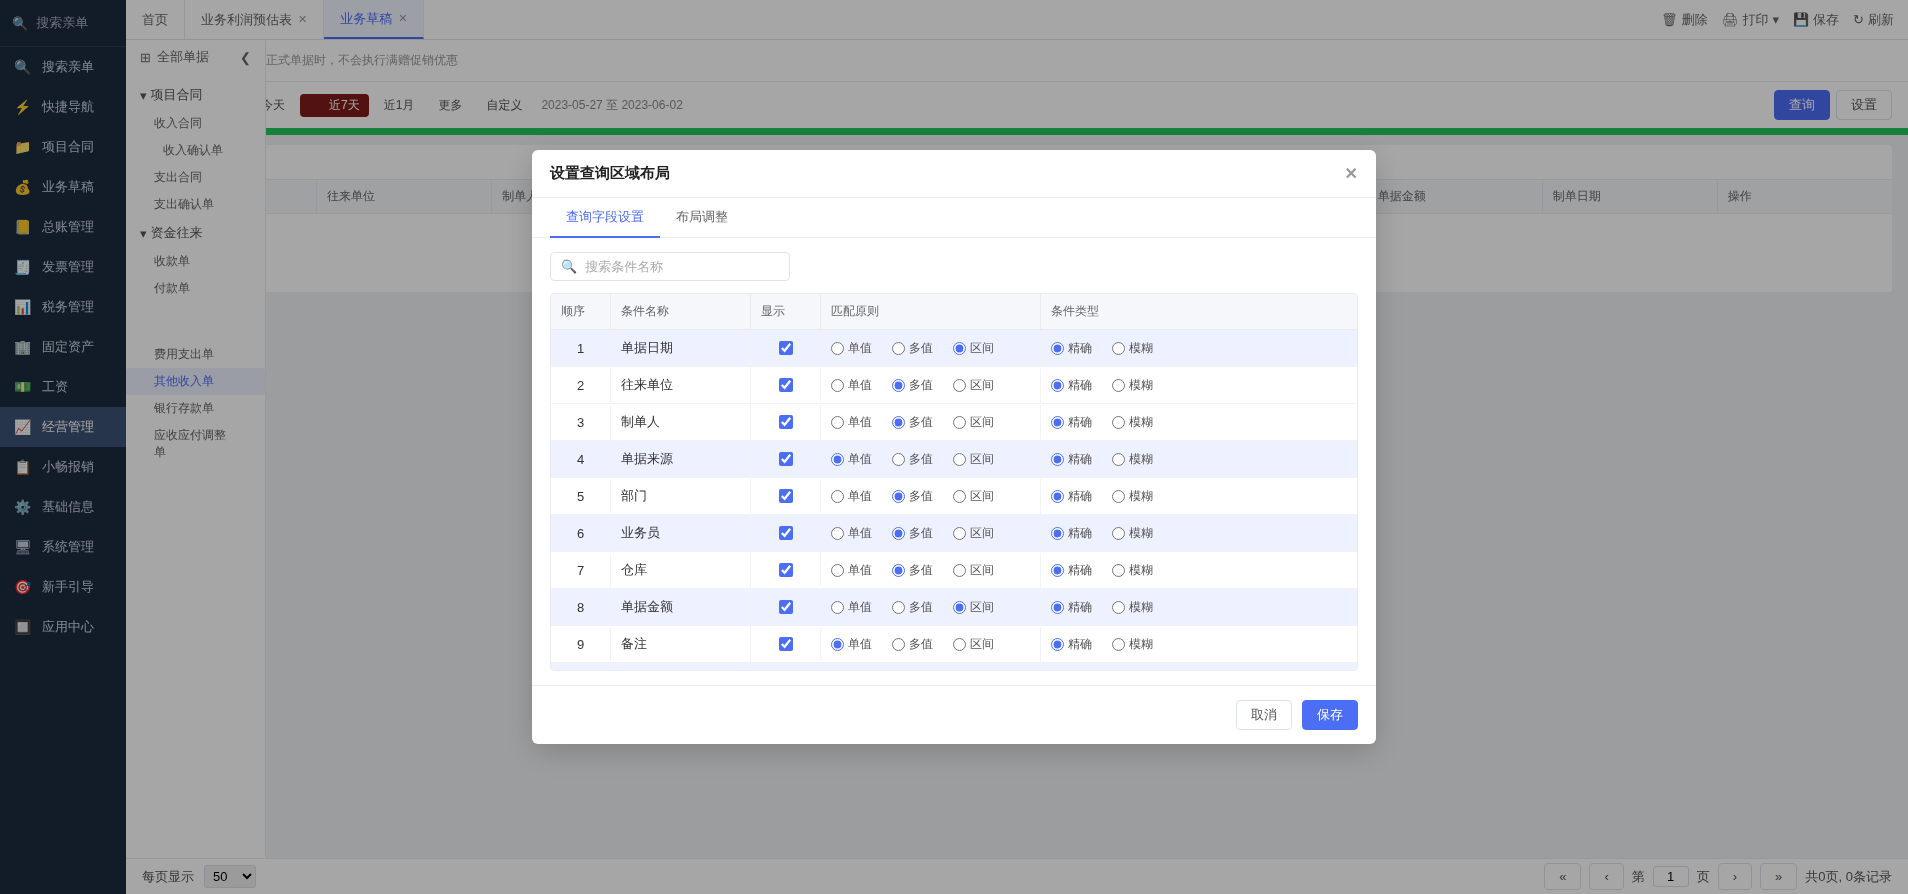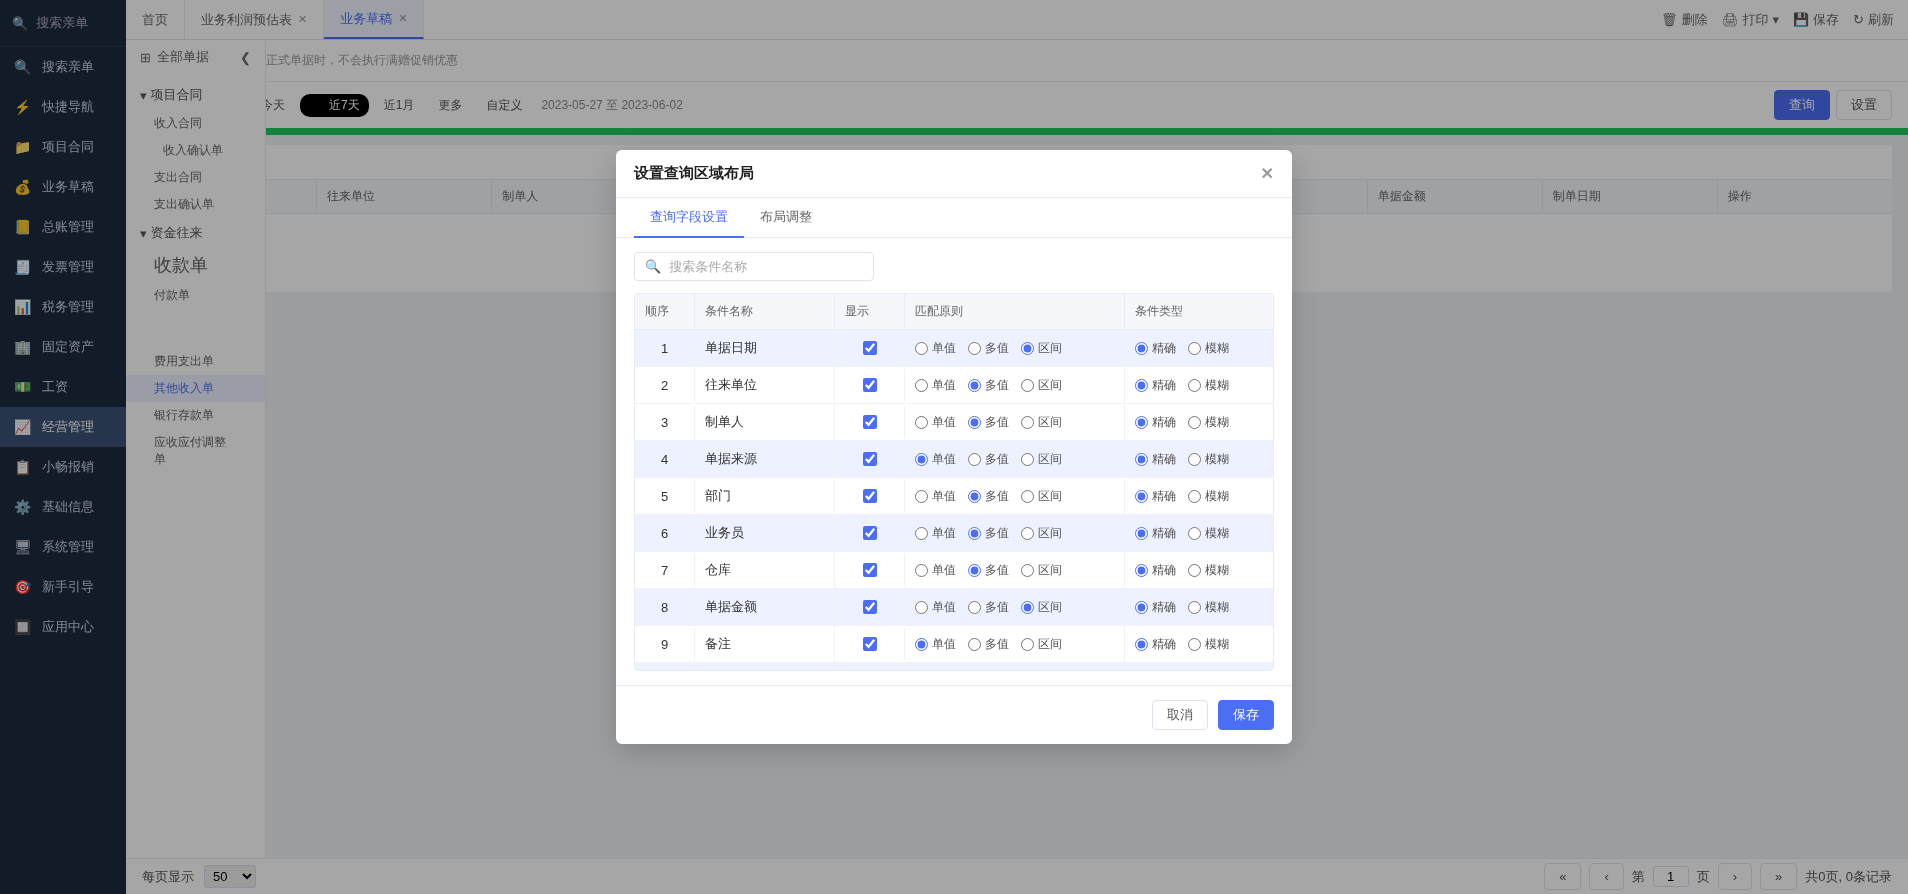--- a/index.html
+++ b/index.html
@@ -53,21 +53,21 @@
     .page-subtitle { font-size: 12px; color: #999; }
     .btn { padding: 5px 14px; border-radius: 4px; border: 1px solid #dde2ea; background: #fff; cursor: pointer; font-size: 13px; color: #555; display: flex; align-items: center; gap: 4px; }
     .btn-primary { background: #4c6ef5; color: #fff; border-color: #4c6ef5; }
 
     .toolbar {
       background: #fff; padding: 8px 16px; display: flex; align-items: center; gap: 10px;
       border-bottom: 7px solid #22c55e; flex-wrap: wrap;
     }
     .date-filter { display: flex; align-items: center; gap: 6px; font-size: 13px; color: #555; }
     .date-btn { padding: 2px 8px; border-radius: 3px; cursor: pointer; font-size: 12px; color: #555; border: 1px solid transparent; }
-    .date-btn.active { background: #000000; color: #fff; border-radius: 10px; padding-left: 28px; }
+    .date-btn.active { background: #7f1d1d; color: #fff; border-radius: 4px; padding-left: 28px; }
     .date-range { color: #888; font-size: 12px; }
     .filter-actions { margin-left: auto; display: flex; gap: 6px; }
 
     .content-area {
       padding: 10px 16px; background: #f0f2f5; height: calc(100% - 120px);
     }
 
     
     .table-section {
       background: #fff; border-radius: 4px;
@@ -94,21 +94,21 @@
     .pagination .ml-auto { margin-left: auto; display: flex; align-items: center; gap: 8px; }
 
     
     .overlay {
       position: fixed; inset: 0; background: rgba(0,0,0,0.35); z-index: 100;
       display: flex; align-items: center; justify-content: center;
     }
 
     
     .modal {
-      background: #fff; border-radius: 6px; width: 676px; max-height: 640px;
+      background: #fff; border-radius: 6px; width: 844px; max-height: 640px;
       box-shadow: 0 8px 32px rgba(0,0,0,0.18); display: flex; flex-direction: column;
     }
     .modal-header {
       padding: 14px 18px; border-bottom: 1px solid #e8ecf0;
       display: flex; align-items: center; justify-content: space-between;
       font-size: 15px; font-weight: 600; color: #222;
     }
     .modal-close { cursor: pointer; color: #999; font-size: 16px; }
     .modal-tabs { display: flex; padding: 0 18px; border-bottom: 1px solid #e8ecf0; gap: 0; }
     .modal-tab {
@@ -145,21 +145,21 @@
     }
     .modal-row:last-child { border-bottom: none; }
     .modal-row.highlighted { background: #eef1ff; }
     .modal-td {
       padding: 9px 10px; font-size: 13px; color: #333;
       border-right: 1px solid #f0f2f5;
     }
     .modal-td:last-child { border-right: none; }
     .modal-td.center { text-align: center; }
 
-    .radio-group { display: flex; align-items: center; gap: 12px; }
+    .radio-group { display: flex; align-items: center; gap: 20px; }
     .radio-item { display: flex; align-items: center; gap: 4px; font-size: 12px; color: #555; }
     .radio-item input[type=radio] { accent-color: #4c6ef5; cursor: pointer; }
 
     .checkbox-item { display: flex; align-items: center; justify-content: center; }
     .checkbox-item input[type=checkbox] { accent-color: #4c6ef5; cursor: pointer; width: 14px; height: 14px; }
 
     .modal-footer {
       padding: 14px 18px; border-top: 1px solid #e8ecf0;
       display: flex; justify-content: flex-end; gap: 10px;
     }
@@ -347,21 +347,21 @@
       <span>项目合同</span>
     </div>
     <div style="padding:5px 28px;font-size:12px;color:#666;cursor:pointer;">收入合同</div>
     <div style="padding:5px 37px;font-size:12px;color:#666;cursor:pointer;">收入确认单</div>
     <div style="padding:5px 28px;font-size:12px;color:#666;cursor:pointer;">支出合同</div>
     <div style="padding:5px 28px;font-size:12px;color:#666;cursor:pointer;">支出确认单</div>
     <div style="padding:6px 14px;font-size:13px;color:#555;cursor:pointer;display:flex;align-items:center;gap:4px;">
       <span>▾</span>
       <span>资金往来</span>
     </div>
-    <div style="padding:5px 28px;font-size:18px;color:#666;cursor:pointer;">收款单</div>
+    <div style="padding:5px 28px;font-size:12px;color:#666;cursor:pointer;">收款单</div>
     <div style="padding:5px 28px;font-size:12px;color:#666;cursor:pointer;">付款单</div>
     <div style="padding:5px 28px;font-size:12px;color:#666;cursor:pointer;margin-top:39px;">费用支出单</div>
     <div style="padding:5px 28px;font-size:12px;color:#4c6ef5;cursor:pointer;background:#eef1ff;border-radius:3px;font-weight:500;">其他收入单</div>
     <div style="padding:5px 28px;font-size:12px;color:#666;cursor:pointer;">银行存款单</div>
     <div style="padding:5px 28px;font-size:12px;color:#666;cursor:pointer;">应收应付调整单</div>
   </div>
 </div>
 
 <div class="overlay">
   <div class="modal">

